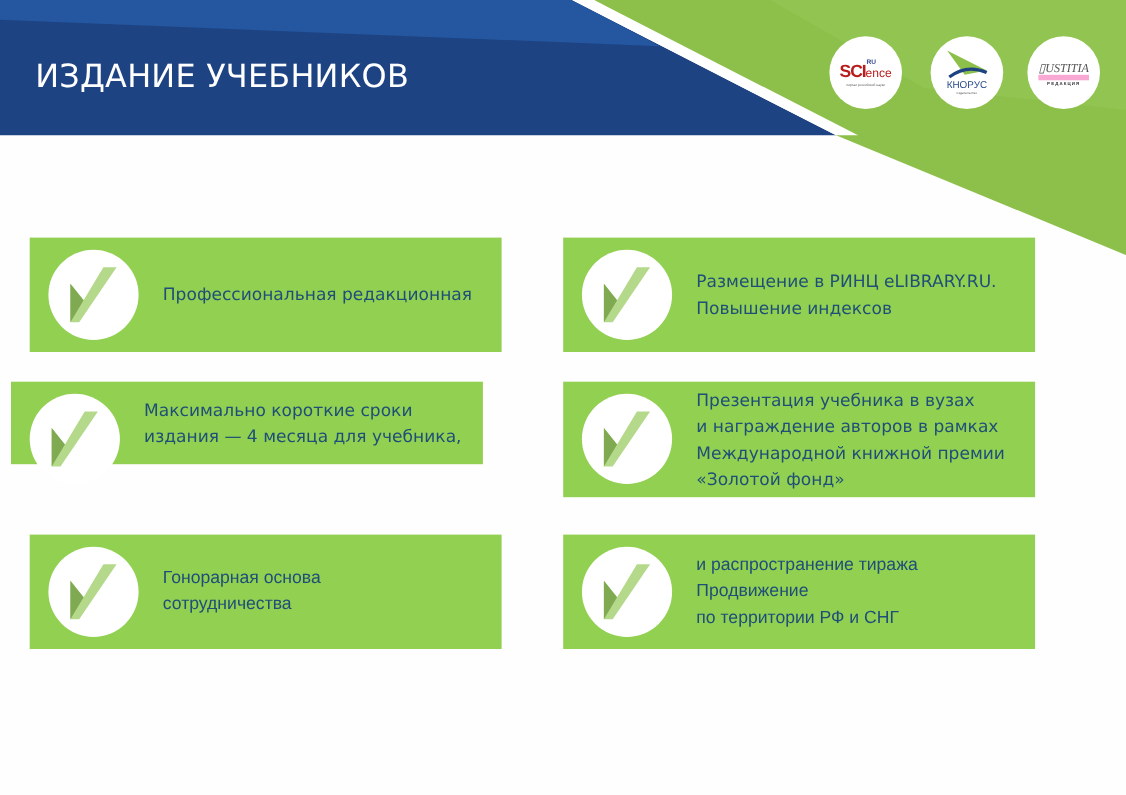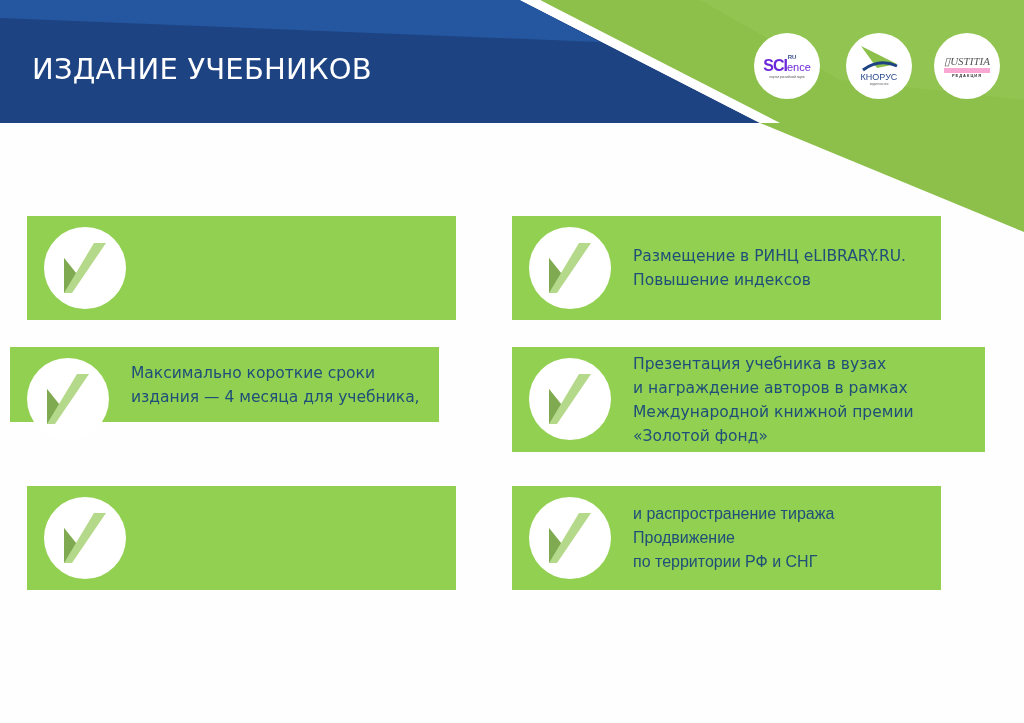--- a/index.html
+++ b/index.html
@@ -8,21 +8,21 @@
   .bg-shapes { position:absolute; left:0; top:0; width:1024px; height:723px; }
   .title { position:absolute; left:32px; top:53px; color:#ffffff; font-size:29px; line-height:33px;
            font-family:"DejaVu Sans", sans-serif; font-weight:normal; letter-spacing:0.2px; }
   .title span { display:block; }
   .logo { position:absolute; width:66px; height:66px; border-radius:50%; background:#ffffff;
           top:33px; display:flex; align-items:center; justify-content:center; flex-direction:column; overflow:hidden; }
   .logo-scilence { left:754px; }
   .logo-knorus { left:846px; }
   .logo-iustitia { left:934px; }
   .sci-ru { font-size:6px; color:#3a4d8f; font-weight:bold; margin-bottom:-3px; margin-left:10px; }
-  .sci-main { font-size:16px; color:#6d28d9; font-weight:bold; letter-spacing:-1px; }
+  .sci-main { font-size:16px; color:#b91c1c; font-weight:bold; letter-spacing:-1px; }
   .sci-main small { font-size:11px; font-weight:normal; letter-spacing:0; }
   .sci-sub { font-size:3px; color:#555; }
   .kn-label { font-size:9px; color:#2a4a8a; margin-top:-2px; }
   .kn-sub { font-size:3px; color:#666; }
   .iu-label { font-family:"Liberation Serif", serif; font-size:11px; color:#555; border-bottom:5px solid #f9a8d4;font-style:italic; }
   .iu-sub { font-size:4px; color:#333; font-weight:bold; letter-spacing:1px; }
   .card { position:absolute; width:429px; height:104px; background:#91d050; display:flex; align-items:center; }
   .card .circle { position:absolute; left:17px; top:11px; width:82px; height:82px; border-radius:50%; background:#ffffff;
                   display:flex; align-items:center; justify-content:center; }
   .card .text { position:absolute; left:121px; right:10px; color:#1f4e79; font-size:15.5px; line-height:24px;
@@ -69,20 +69,21 @@
 </div>
 
 <div class="card" style="left:27px; top:216px;">
   <div class="circle">
     <svg width="70" height="70" viewBox="0 0 70 70">
       <polygon points="14,25 14,60 22,60 56,10 44,10 26,40" fill="#b5d98a"></polygon>
       <polygon points="14,25 14,60 26,40" fill="#7faa52"></polygon>
     </svg>
   </div>
   <div class="text">
+    <span>Профессиональная редакционная</span>
   </div>
 </div>
 
 <div class="card" style="left:512px; top:216px;">
   <div class="circle">
     <svg width="70" height="70" viewBox="0 0 70 70">
       <polygon points="14,25 14,60 22,60 56,10 44,10 26,40" fill="#b5d98a"></polygon>
       <polygon points="14,25 14,60 26,40" fill="#7faa52"></polygon>
     </svg>
   </div>
@@ -98,21 +99,21 @@
       <polygon points="14,25 14,60 22,60 56,10 44,10 26,40" fill="#b5d98a"></polygon>
       <polygon points="14,25 14,60 26,40" fill="#7faa52"></polygon>
     </svg>
   </div>
   <div class="text">
     <span>Максимально короткие сроки</span>
     <span>издания — 4 месяца для учебника,</span>
   </div>
 </div>
 
-<div class="card" style="left:512px; top:347px; height:105px;padding-left:44px;">
+<div class="card" style="left:512px; top:347px; height:105px;">
   <div class="circle">
     <svg width="70" height="70" viewBox="0 0 70 70">
       <polygon points="14,25 14,60 22,60 56,10 44,10 26,40" fill="#b5d98a"></polygon>
       <polygon points="14,25 14,60 26,40" fill="#7faa52"></polygon>
     </svg>
   </div>
   <div class="text">
     <span>Презентация учебника в вузах</span>
     <span>и награждение авторов в рамках</span>
     <span>Международной книжной премии</span>
@@ -120,20 +121,24 @@
   </div>
 </div>
 
 <div class="card narrow" style="left:27px; top:486px;">
   <div class="circle">
     <svg width="70" height="70" viewBox="0 0 70 70">
       <polygon points="14,25 14,60 22,60 56,10 44,10 26,40" fill="#b5d98a"></polygon>
       <polygon points="14,25 14,60 26,40" fill="#7faa52"></polygon>
     </svg>
   </div>
+  <div class="text">
+    <span>Гонорарная основа</span>
+    <span>сотрудничества</span>
+  </div>
 </div>
 
 <div class="card narrow" style="left:512px; top:486px;">
   <div class="circle">
     <svg width="70" height="70" viewBox="0 0 70 70">
       <polygon points="14,25 14,60 22,60 56,10 44,10 26,40" fill="#b5d98a"></polygon>
       <polygon points="14,25 14,60 26,40" fill="#7faa52"></polygon>
     </svg>
   </div>
   <div class="text">

